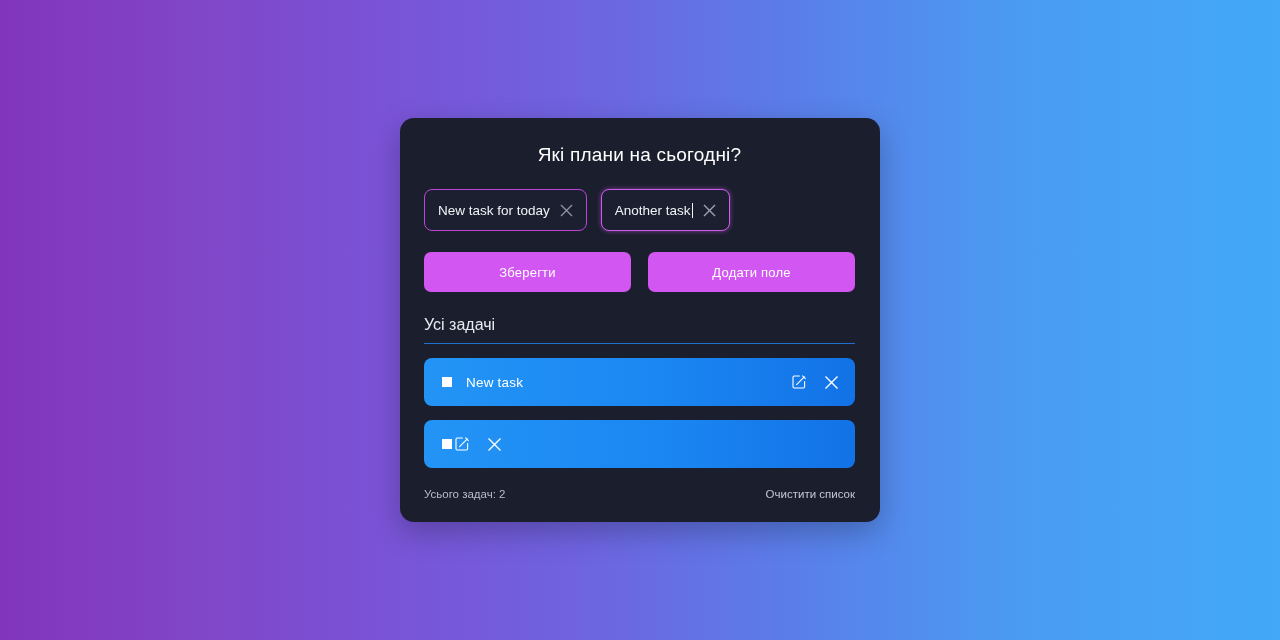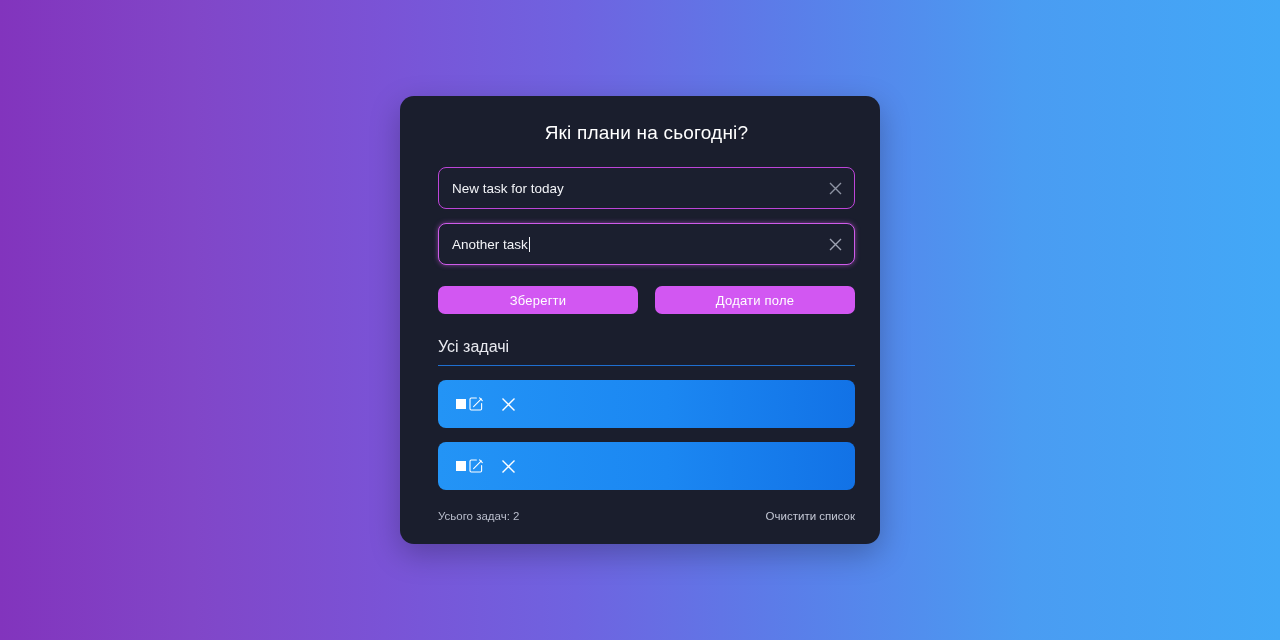--- a/index.html
+++ b/index.html
@@ -16,35 +16,35 @@
     align-items: center;
     justify-content: center;
     overflow: hidden;
   }
 
   
   .card {
     width: 480px;
     background: #1a1e2d;
     border-radius: 14px;
-    padding: 26px 25px 22px 38px;
+    padding: 26px 25px 22px 24px;
     box-shadow: 0 10px 30px rgba(0,0,0,0.25);
   }
 
   .card-title {
     color: #ffffff;
     font-size: 19px;
     font-weight: 400;
     text-align: center;
     letter-spacing: 0.2px;
     margin-bottom: 23px;
   }
 
   
-  .input-list { display: flex; flex-direction: column; gap: 14px; }
+  .input-list { display: flex; flex-direction: row; gap: 14px; }
 
   .input-row {
     position: relative;
     height: 42px;
     border-radius: 8px;
     border: 1.6px solid #bd45d8;
     background: #1b1f2f;
     display: flex;
     align-items: center;
   }
@@ -95,21 +95,21 @@
 
   
   .actions {
     display: flex;
     gap: 17px;
     margin-top: 21px;
   }
 
   .btn {
     flex: 1;
-    height: 28px;
+    height: 40px;
     border: none;
     border-radius: 7px;
     background: #d257f2;
     color: #ffffff;
     font-size: 13px;
     font-family: "Liberation Sans", sans-serif;
     cursor: pointer;
     letter-spacing: 0.2px;
   }
 
@@ -219,20 +219,21 @@
     <button class="btn">Зберегти</button>
     <button class="btn">Додати поле</button>
   </div>
 
   <div class="list-heading">Усі задачі</div>
 
   <div class="task-list">
 
     <div class="task-row">
       <span class="task-check"></span>
+      <span class="task-label">New task</span>
       <span class="task-icons">
         <span class="icon-btn">
           <svg width="16" height="16" viewBox="0 0 16 16" aria-hidden="true">
             <path d="M2 3.2 A1.2 1.2 0 0 1 3.2 2 H8.4 M13.6 7.6 V12.8 A1.2 1.2 0 0 1 12.4 14 H3.2 A1.2 1.2 0 0 1 2 12.8 V3.2" stroke="#ffffff" stroke-width="1.1" fill="none" stroke-linecap="round"></path>
             <path d="M6.1 10.1 L13.3 2.9 M6.1 10.1 L5.6 10.6" stroke="#ffffff" stroke-width="1.1" fill="none" stroke-linecap="round"></path>
             <path d="M11.6 1.9 L14.3 4.6" stroke="#ffffff" stroke-width="1.1" fill="none" stroke-linecap="round"></path>
           </svg>
         </span>
         <span class="icon-btn">
           <svg width="15" height="15" viewBox="0 0 15 15" aria-hidden="true">

